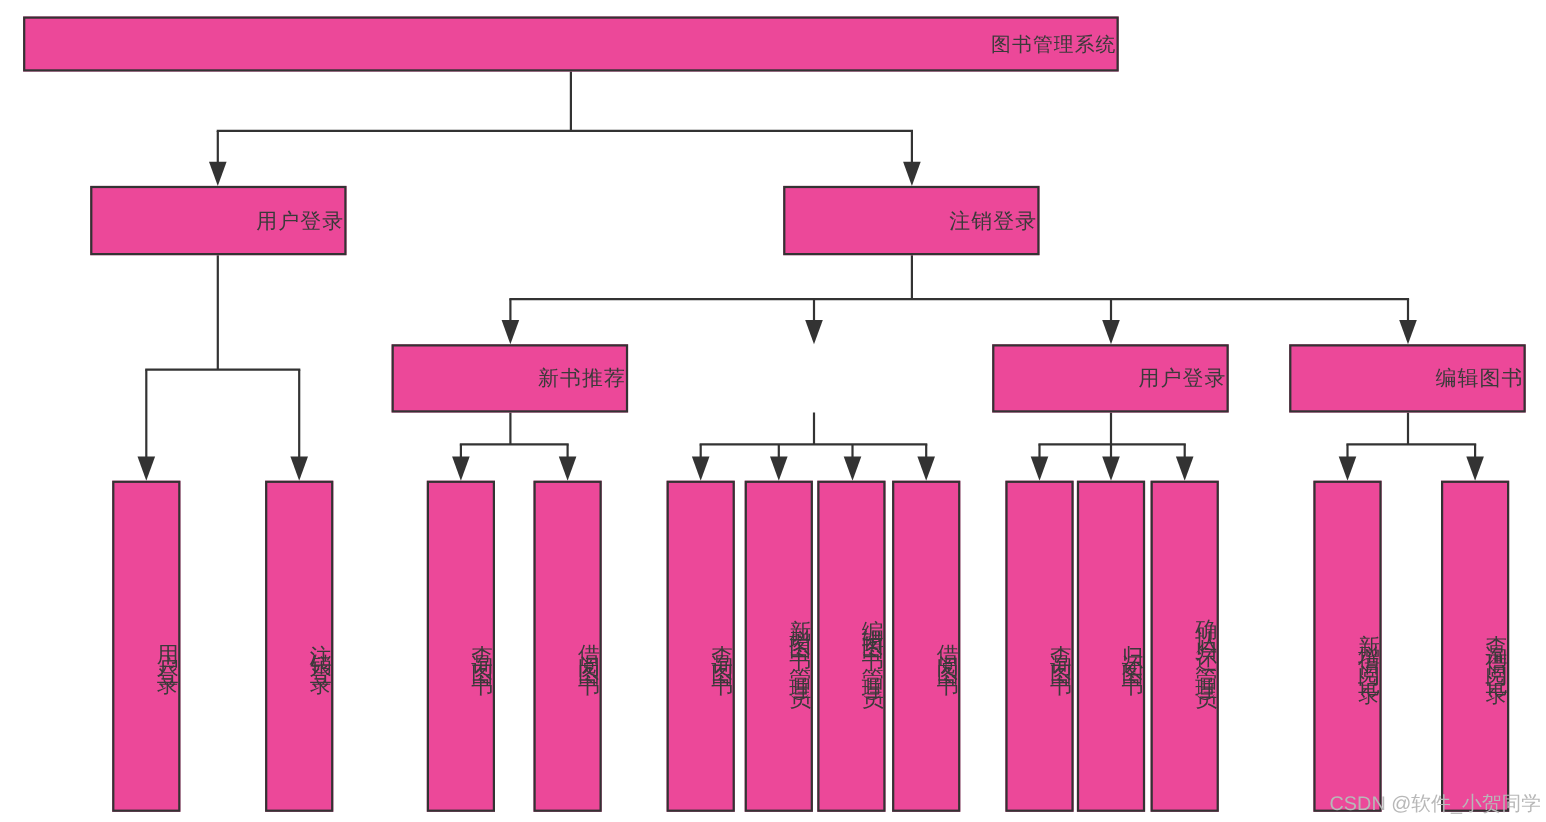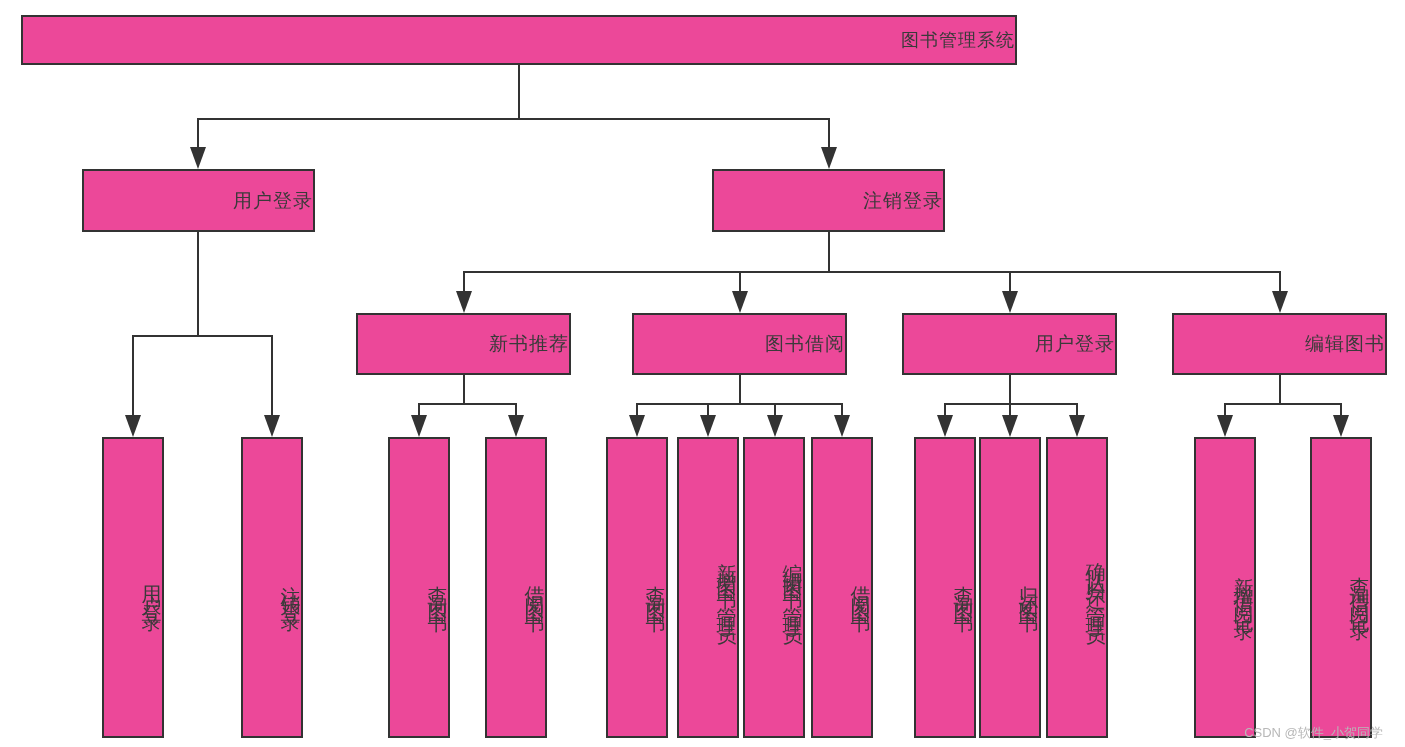--- a/index.html
+++ b/index.html
@@ -60,23 +60,23 @@
   .l5  { left: 677px; }
   .l6  { left: 743px; }
   .l7  { left: 811px; }
   .l8  { left: 914px; }
   .l9  { left: 979px; }
   .l10 { left: 1046px; }
   .l11 { left: 1194px; }
   .l12 { left: 1310px; }
   .watermark {
     position: absolute;
-    right: 22px;
+    right: 4px;
     bottom: 5px;
-    font-size: 13px;
+    font-size: 18px;
     color: var(--watermark);
     white-space: nowrap;
   }
 </style>
 </head>
 <body>
 
 <div class="canvas">
 
   <svg class="connectors" viewBox="0 0 1405 747" xmlns="http://www.w3.org/2000/svg">
@@ -152,23 +152,20 @@
   <div class="node lvl2-user">
     <span class="h-label">用户登录</span>
   </div>
   <div class="node lvl2-book">
     <span class="h-label">注销登录</span>
   </div>
 
   <div class="node lvl3 c0">
     <span class="h-label">新书推荐</span>
   </div>
-  <div class="node lvl3 c1">
-    <span class="h-label">图书借阅</span>
-  </div>
   <div class="node lvl3 c2">
     <span class="h-label">用户登录</span>
   </div>
   <div class="node lvl3 c3">
     <span class="h-label">编辑图书</span>
   </div>
 
   <div class="node leaf l0">
     <span class="v-label">用户登录</span>
   </div>

